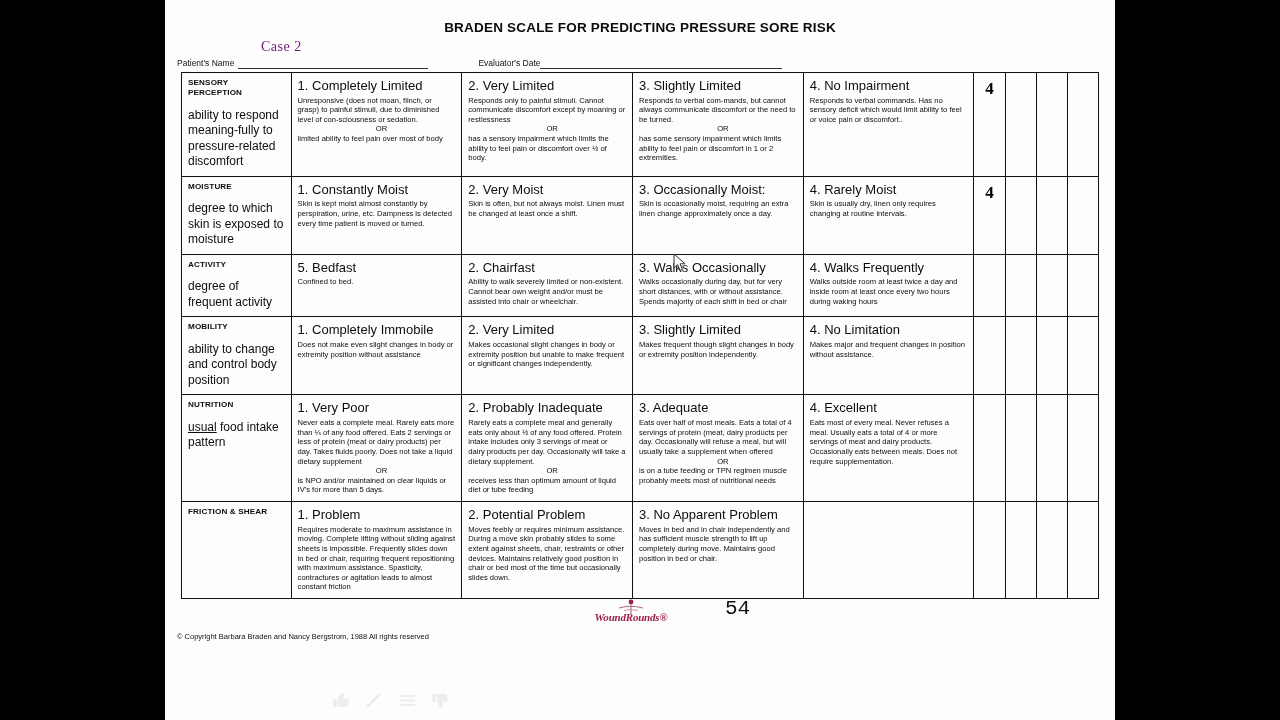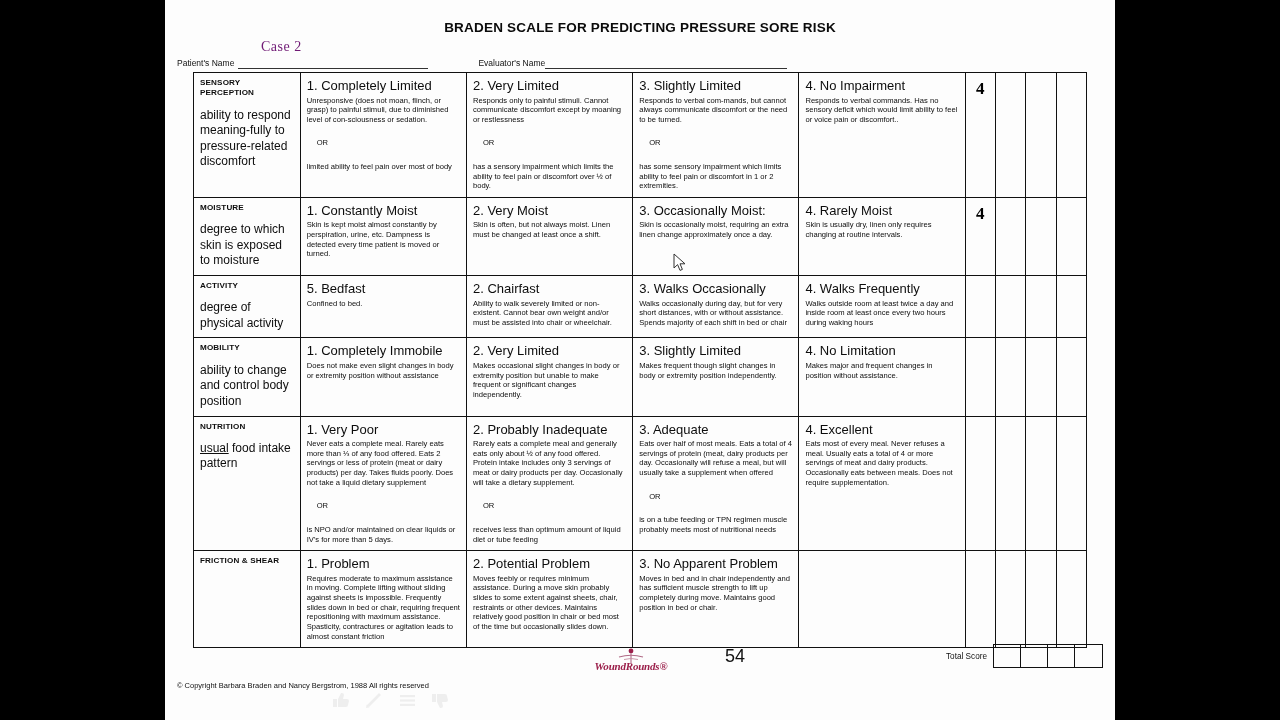--- a/index.html
+++ b/index.html
@@ -23,41 +23,41 @@
     display:flex; align-items:flex-end; font-size:8.5px; color:#111;
   }
   .lbl { white-space:nowrap; padding-bottom:1px; }
   .rule { flex:0 0 auto; border-bottom:1px solid #333; height:12px; }
   .handwrite {
     font-family:"Liberation Serif", serif; font-size:14px; color:#701a75;
     position:absolute; left:96px; top:-4px; letter-spacing:.5px;
   }
 
   
-  .tablewrap { padding:0 28px; margin-top:3px; }
+  .tablewrap { padding:0 16px; margin-top:3px; }
   table.braden {
     border-collapse:collapse; width:100%; table-layout:fixed;
     border:1.6px solid #111;
   }
   table.braden td {
     border:1.1px solid #111; vertical-align:top;
     padding:5px 6px 6px 6px; font-size:7.6px; line-height:1.27; color:#0d0d0d;
   }
   .catcell { width:95px; }
   .optcell { width:148px; }
   .scorecell { width:27px; border-left:1.6px solid #111 !important; }
   .scorecell2, .scorecell3, .scorecell4 { width:27px; }
 
   .cat-title { font-weight:bold; font-size:8.1px; letter-spacing:.15px; }
   .cat-sub { margin-top:9px; font-size:12px; line-height:1.3; }
   .cat-sub u { text-decoration:underline; }
 
   .opt-title { font-weight:normal; font-size:13px; margin-bottom:1px; }
   .opt-body { font-size:7.6px; }
-  .or { display:block; text-align:left; padding-left:10px; margin:14px 0; }
+  .or { display:block; text-align:center; padding-left:10px; margin:0 0; }
 
   .scoreval {
     font-family:"Liberation Serif", serif; font-size:17px; font-weight:bold;
     text-align:center; color:#000;
   }
 
   
   .dateline {
     position:absolute; right:12px; top:38px;
     display:flex; align-items:flex-end; font-size:8.3px; color:#111;
@@ -76,21 +76,21 @@
   .brandblock {
     position:absolute; left:406px; top:0px; text-align:center; width:120px;
   }
   .brand-logo { position:relative; height:14px; }
   .brand-text {
     font-family:"Liberation Serif", serif; font-style:italic; font-weight:bold;
     font-size:11px; color:#9b1f4a; letter-spacing:-.2px; margin-top:-2px;
   }
   .pagenum {
     position:absolute; left:560px; top:-2px;
-    font-family:Liberation Sans, sans-serif; font-size:18px; color:#111;
+    font-family:Liberation Mono, monospace; font-size:21px; color:#111;
   }
   .totalblock {
     position:absolute; right:12px; top:-4px; display:flex; align-items:center;
   }
   .total-label { font-size:8.2px; color:#111; padding-right:6px; white-space:nowrap; }
   .total-row { display:flex; border:1.6px solid #111; }
   .total-cell { width:27px; height:22px; border-right:1.1px solid #111; }
   .total-cell:last-child { border-right:none; }
 
   
@@ -108,21 +108,21 @@
 
 <div id="stage">
   <div id="page">
 
     <div class="title">BRADEN SCALE FOR PREDICTING PRESSURE SORE RISK</div>
 
     <div class="nameline">
       <span class="lbl">Patient's Name</span>
       <span class="rule" style="width:190px;margin-left:4px;"></span>
       <span class="handwrite">Case 2</span>
-      <span class="lbl" style="margin-left:50px;">Evaluator's Name</span>
+      <span class="lbl" style="margin-left:50px;">Evaluator's Date</span>
       <span class="rule" style="width:242px;"></span>
     </div>
 
 
     <div class="tablewrap">
       <table class="braden">
         <tbody id="tbody">
             <tr>
               <td class="catcell">
                 <div class="cat-title">SENSORY PERCEPTION</div>
@@ -181,21 +181,21 @@
               <td class="scorecell">
                 <div class="scoreval">4</div>
               </td>
               <td class="scorecell2"></td>
               <td class="scorecell3"></td>
               <td class="scorecell4"></td>
             </tr>
             <tr>
               <td class="catcell">
                 <div class="cat-title">ACTIVITY</div>
-                <div class="cat-sub">degree of physical activity</div>
+                <div class="cat-sub">degree of frequent activity</div>
               </td>
               <td class="optcell">
                 <div class="opt-title">5.  Bedfast</div>
                 <div class="opt-body">Confined to bed.</div>
               </td>
               <td class="optcell">
                 <div class="opt-title">2.  Chairfast</div>
                 <div class="opt-body">Ability to walk severely limited or non-existent.  Cannot bear own weight and/or must be assisted into chair or wheelchair.</div>
               </td>
               <td class="optcell">
@@ -305,29 +305,20 @@
             <path d="M20 5.5 L20 15" stroke="#b06a86" stroke-width="1.1" fill="none"></path>
             <path d="M8 9 Q20 5.5 32 9" stroke="#b06a86" stroke-width="1.1" fill="none"></path>
             <path d="M13 11.5 Q20 9.5 27 11.5" stroke="#c48fa2" stroke-width="0.9" fill="none"></path>
           </svg>
         </div>
         <div class="brand-text">WoundRounds®</div>
       </div>
 
       <div class="pagenum">54</div>
 
-      <div class="totalblock">
-        <span class="total-label">Total  Score</span>
-        <span class="total-row">
-          <span class="total-cell"></span>
-          <span class="total-cell"></span>
-          <span class="total-cell"></span>
-          <span class="total-cell"></span>
-        </span>
-      </div>
     </div>
 
     <div class="player-icons">
       <span class="picon">
         <svg width="17" height="15" viewBox="0 0 17 15">
             <path d="M5 6 L5 14 L13 14 Q15 14 15 12 L16 8 Q16 6 14 6 L10 6 L11 2 Q11 0 9 0 L8 0 L5 6 Z M0 6 L4 6 L4 14 L0 14 Z" fill="#9a9a9a"></path>
           </svg>
       </span>
       <span class="picon">
         <svg width="17" height="15" viewBox="0 0 17 15">

